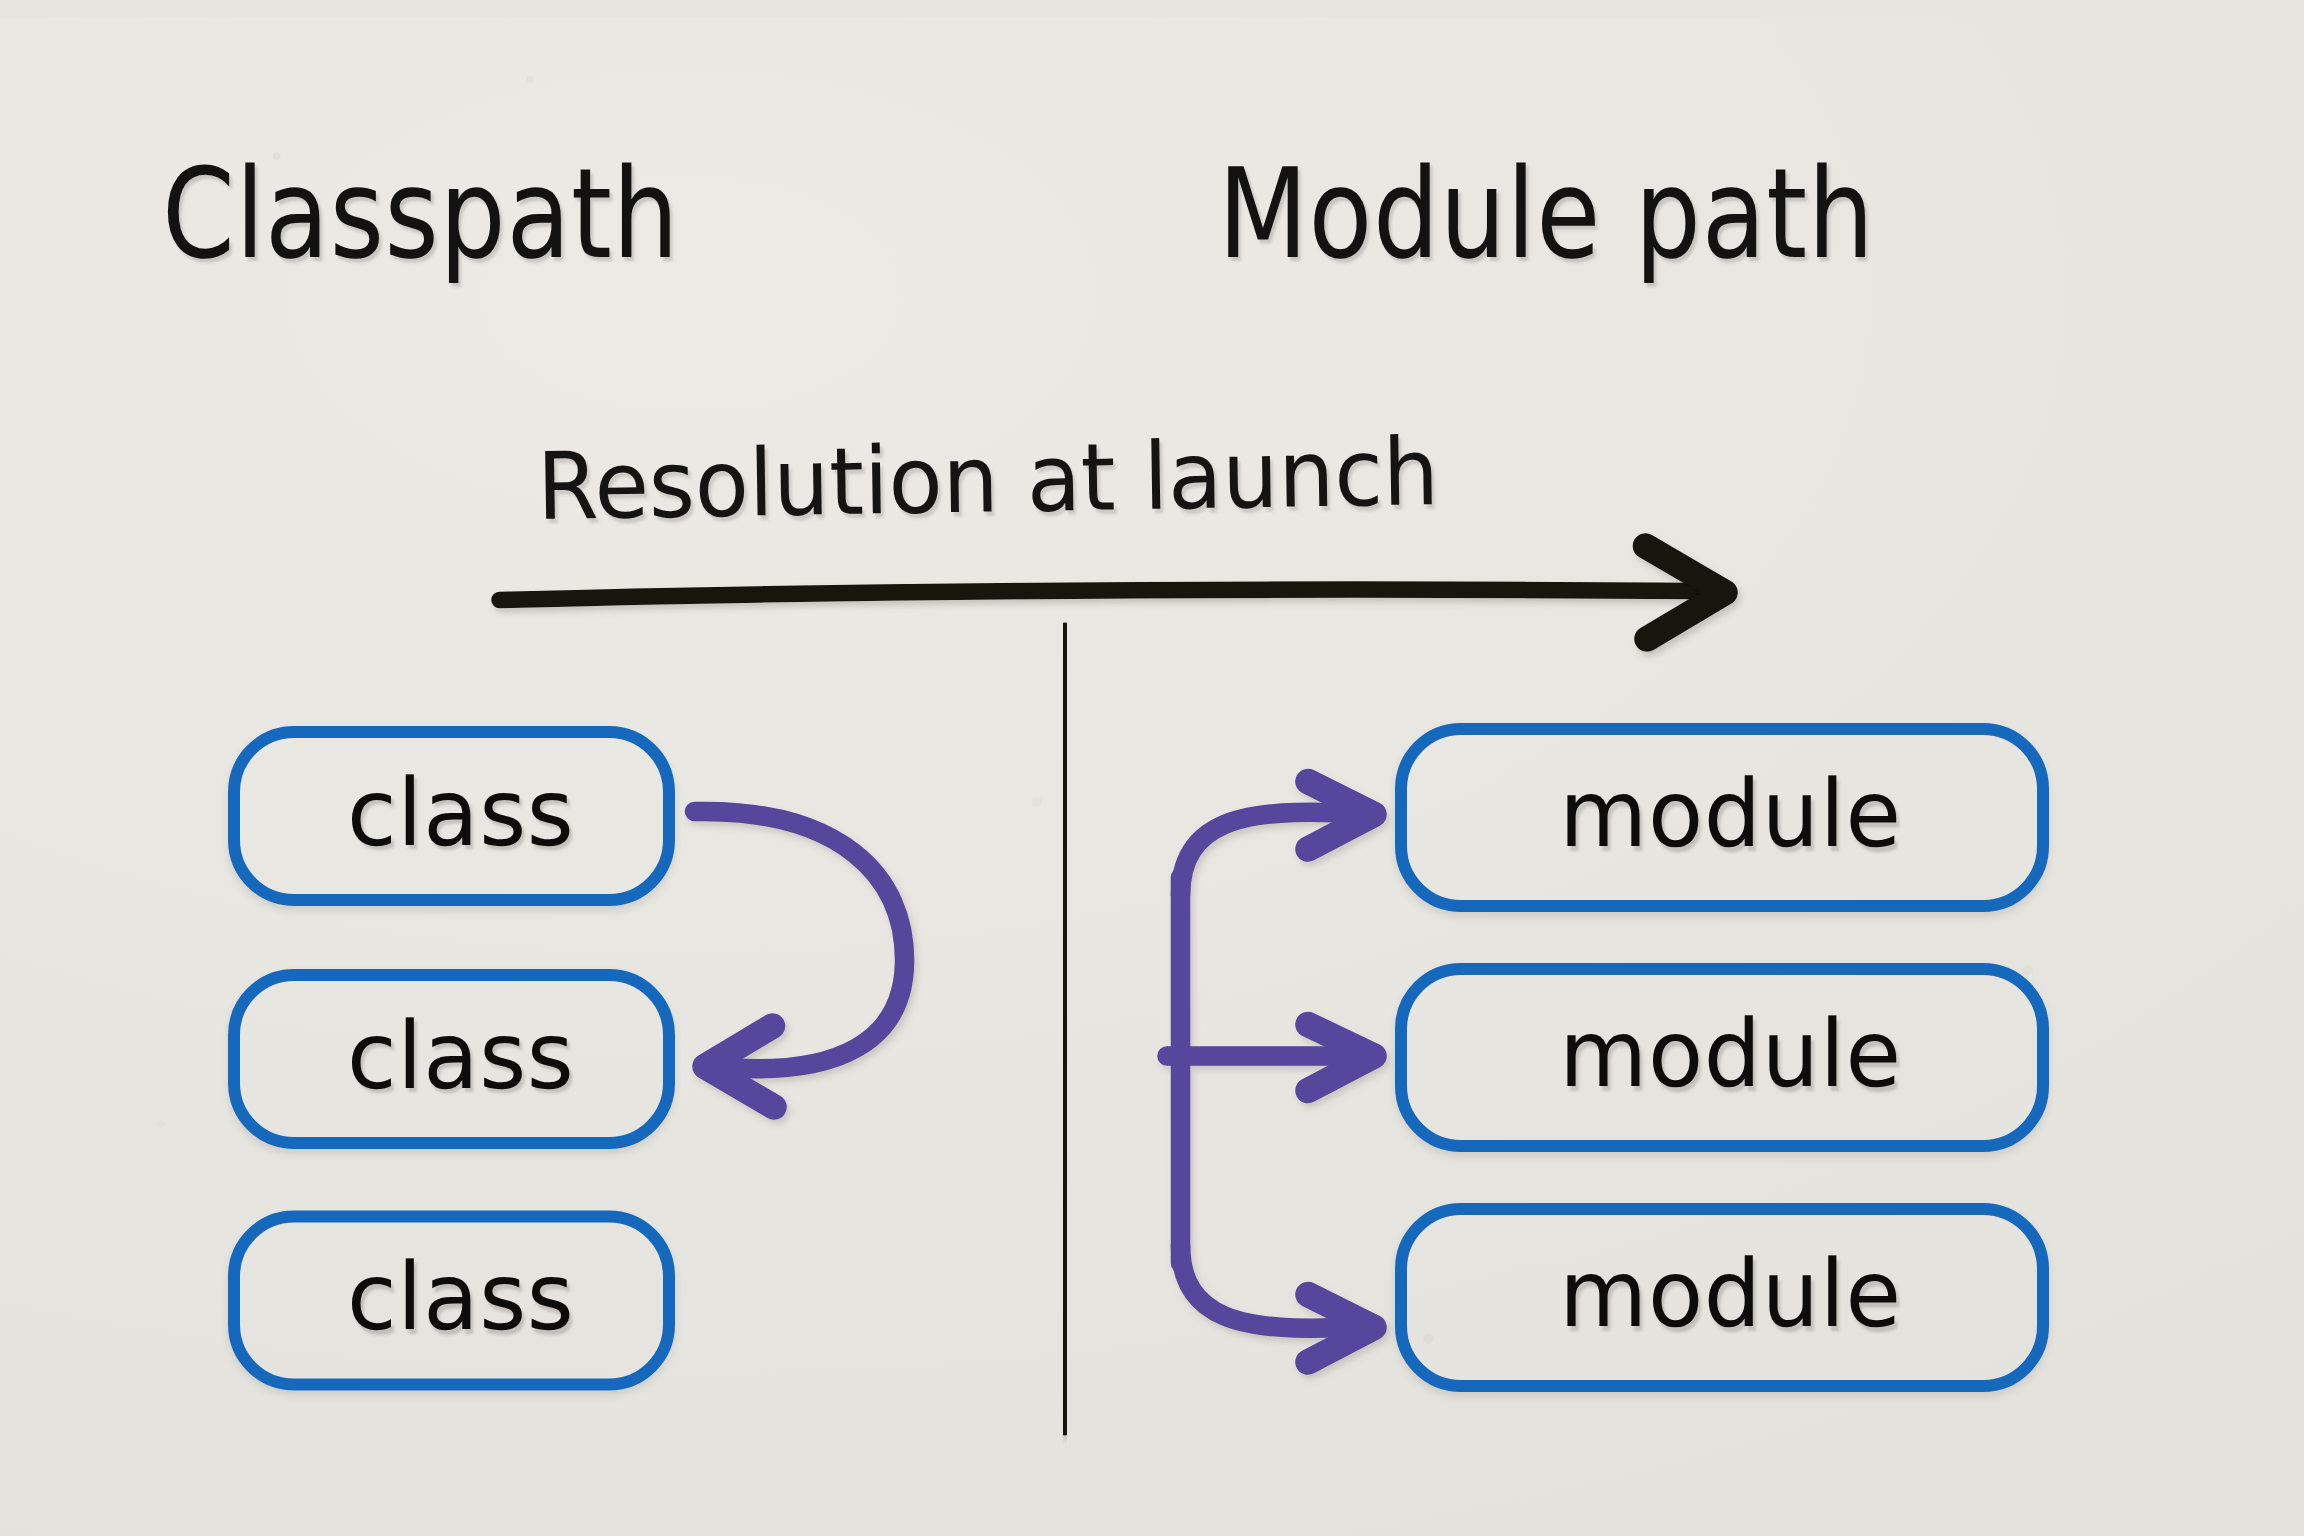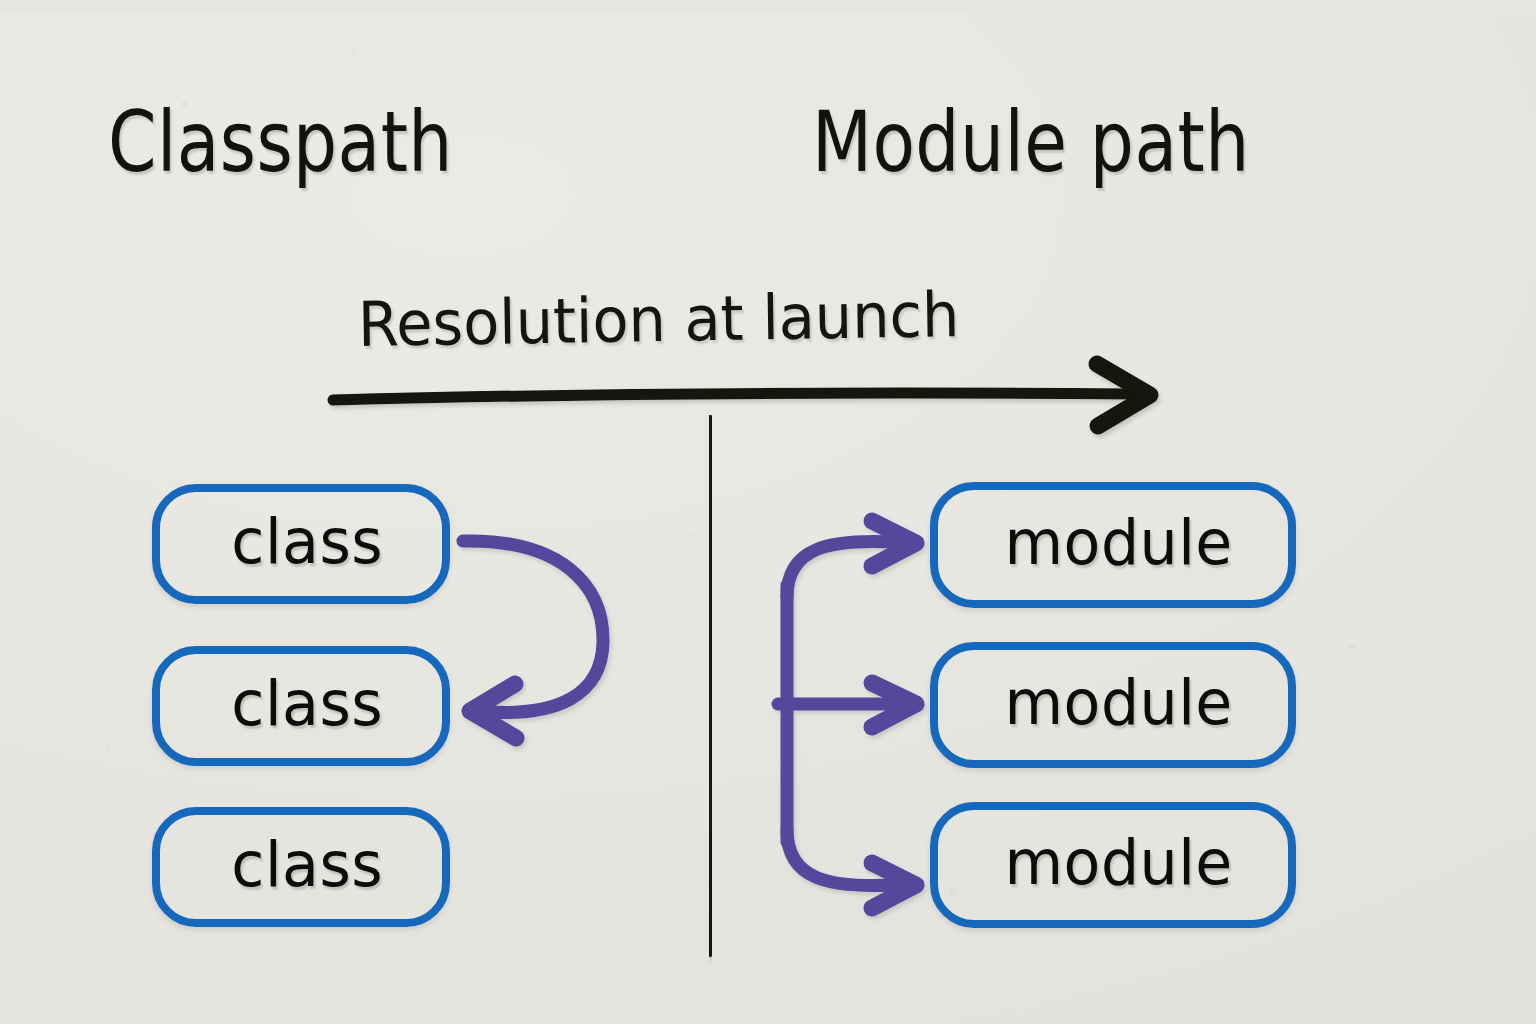--- a/index.html
+++ b/index.html
@@ -92,21 +92,21 @@
   .node .label {
     font-size: 62px;
     line-height: 1;
     color: #0c0c0b;
     text-shadow: 2px 3px 2px rgba(120,118,112,.32);
     transform: translateY(-2px) scaleX(.97);
     letter-spacing: .5px;
   }
 
   .node.class-node  { left: 152px; width: 298px; height: 120px; }
-  .node.module-node { left: 930px; width: 366px; height: 126px; }
+  .node.module-node { left: 930px; width: 436px; height: 126px; }
 
   #node-class-1  { top: 472px; }
   #node-class-2  { top: 634px; }
   #node-class-3  { top: 795px; }
   #node-module-1 { top: 470px; }
   #node-module-2 { top: 630px; }
   #node-module-3 { top: 790px; }
 </style>
 </head>
 <body>

